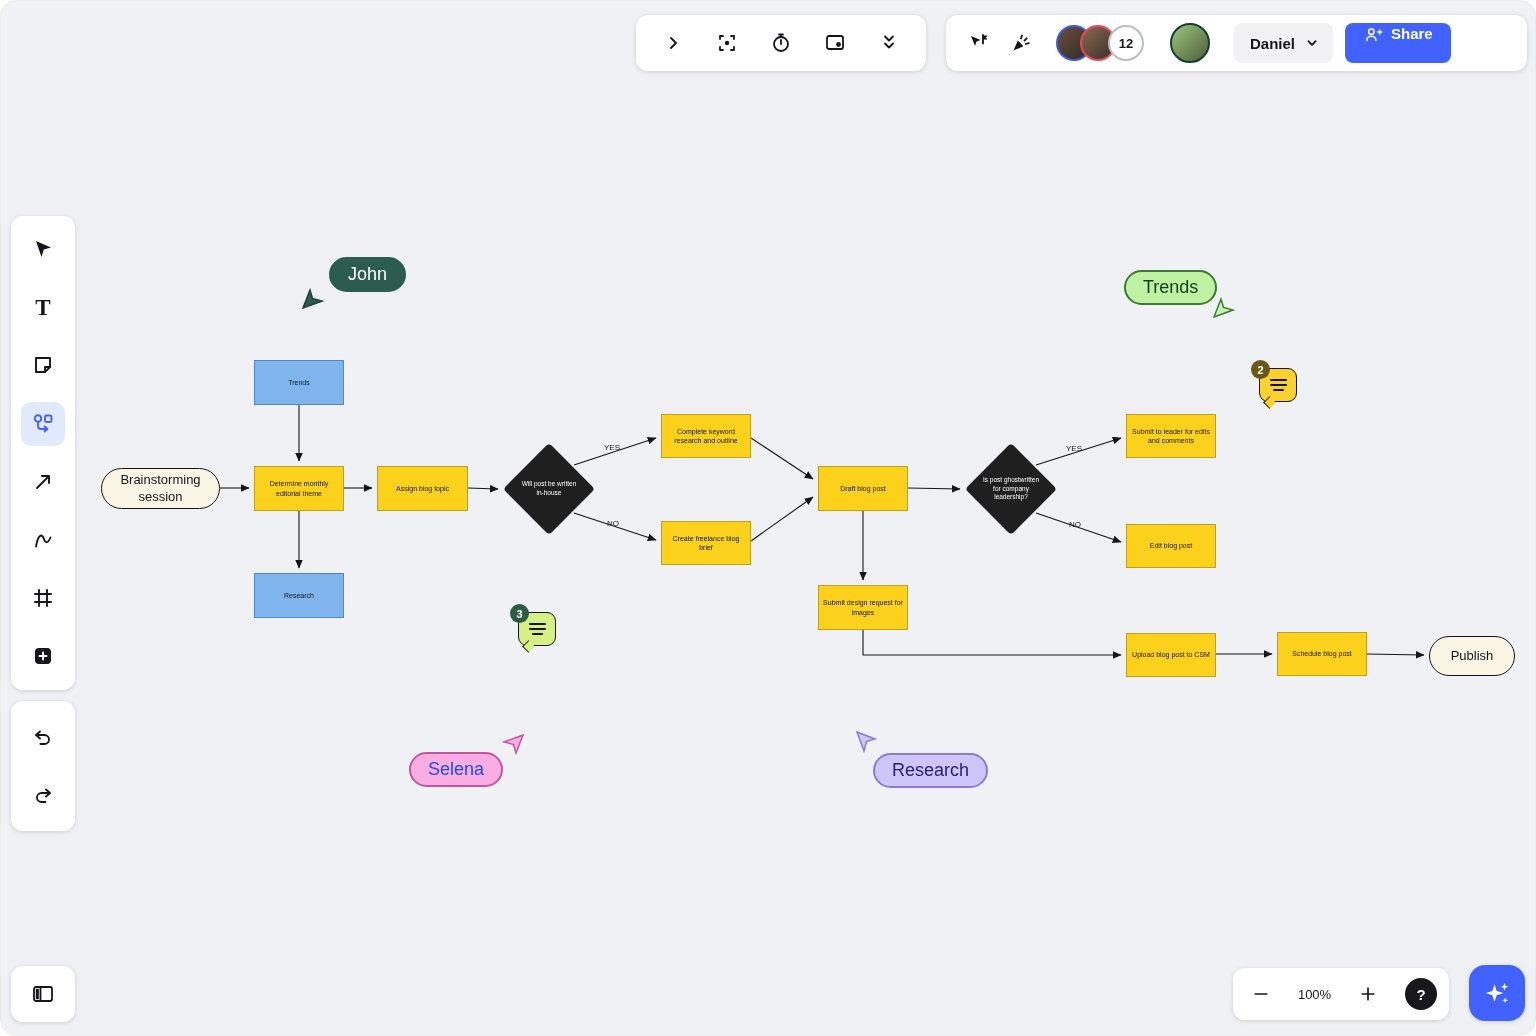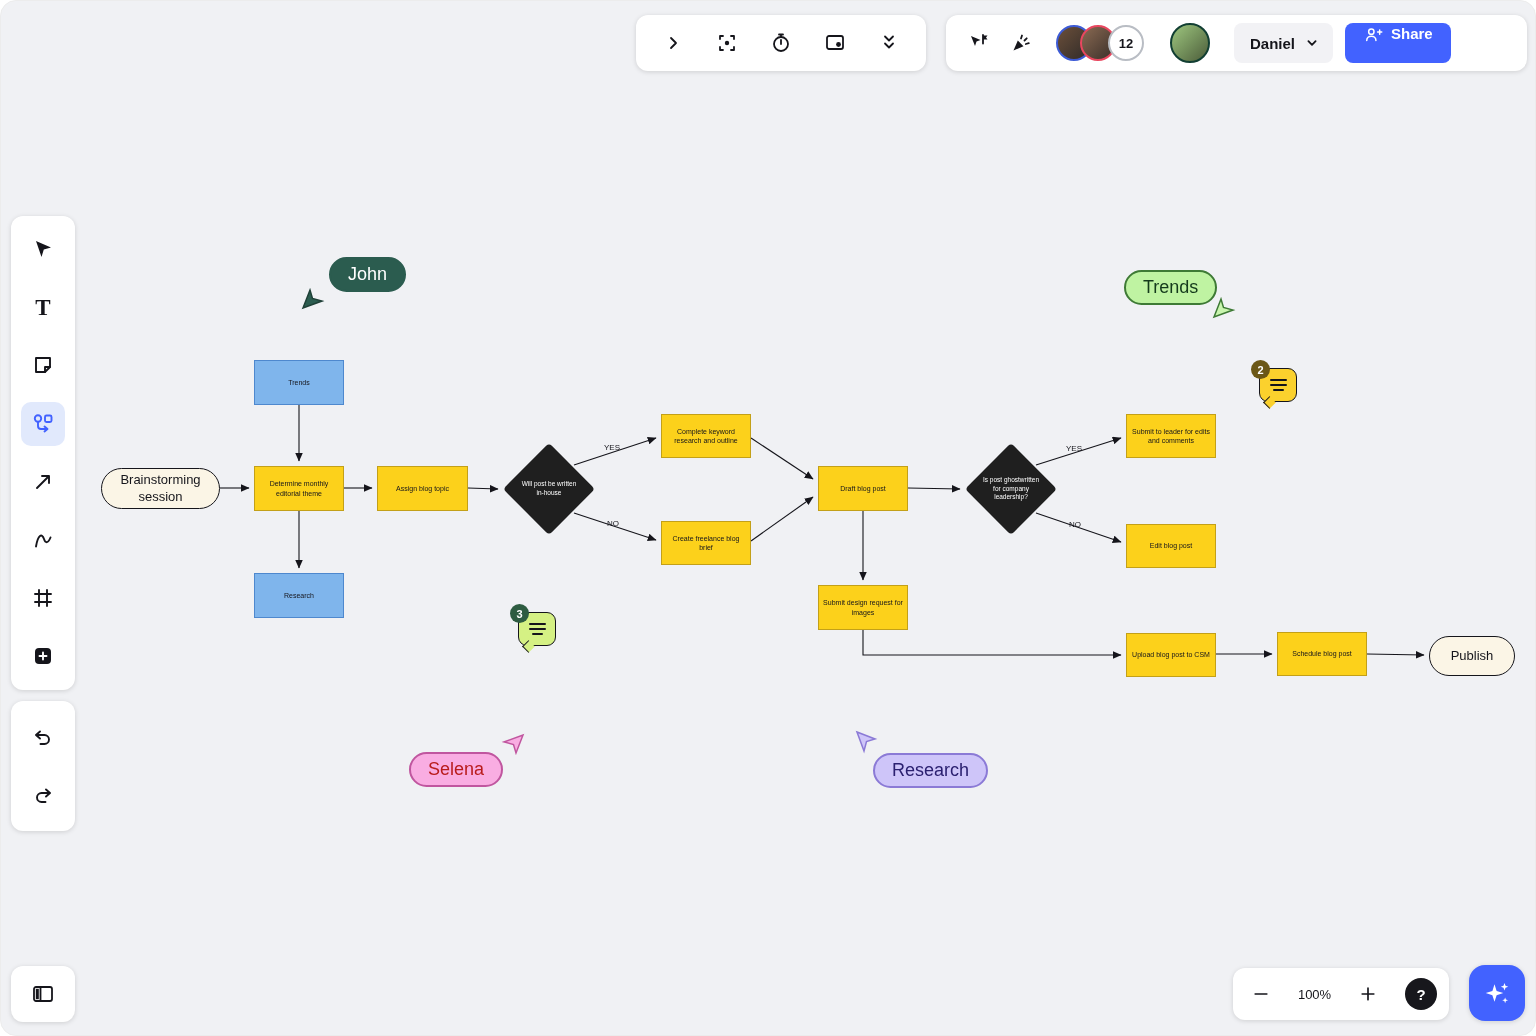--- a/index.html
+++ b/index.html
@@ -138,21 +138,21 @@
       </div>
     <div id="overlay-layer">
         <div class="name-pill" style="left: 328px; top: 256px; background: rgb(43, 92, 79); color: rgb(255, 255, 255); border-color: rgb(43, 92, 79);">John</div>
         <svg class="cursor-svg" width="24" height="24" viewBox="0 0 24 24" style="left: 300px; top: 286px; transform: rotate(-90deg);">
           <path d="M3 2 L21 9 L12.5 11.5 L10 21 Z" fill="#2B5C4F" stroke="#1F4037" stroke-width="1.5"></path>
         </svg>
         <div class="name-pill" style="left: 1123px; top: 269px; background: rgb(191, 243, 162); color: rgb(20, 58, 28); border-color: rgb(62, 122, 53);">Trends</div>
         <svg class="cursor-svg" width="24" height="24" viewBox="0 0 24 24" style="left: 1211px; top: 295px; transform: rotate(-90deg);">
           <path d="M3 2 L21 9 L12.5 11.5 L10 21 Z" fill="#C9F5AE" stroke="#3E7A35" stroke-width="1.5"></path>
         </svg>
-        <div class="name-pill" style="left: 408px; top: 751px; background: rgb(249, 173, 226); color: #b91c1c; border-color: rgb(192, 86, 159);">Selena</div>
+        <div class="name-pill" style="left: 408px; top: 751px; background: rgb(249, 173, 226); color: #1d4ed8; border-color: rgb(192, 86, 159);">Selena</div>
         <svg class="cursor-svg" width="24" height="24" viewBox="0 0 24 24" style="left: 500px; top: 731px; transform: rotate(90deg);">
           <path d="M3 2 L21 9 L12.5 11.5 L10 21 Z" fill="#F9ADE2" stroke="#C0569F" stroke-width="1.5"></path>
         </svg>
         <div class="name-pill" style="left: 872px; top: 752px; background: rgb(206, 197, 249); color: rgb(43, 32, 112); border-color: rgb(139, 122, 214);">Research</div>
         <svg class="cursor-svg" width="24" height="24" viewBox="0 0 24 24" style="left: 853px; top: 729px; transform: rotate(0deg);">
           <path d="M3 2 L21 9 L12.5 11.5 L10 21 Z" fill="#CEC5F9" stroke="#8B7AD6" stroke-width="1.5"></path>
         </svg>
         <div class="comment" style="left: 1258px; top: 367px;">
           <div class="comment-bubble" style="background: rgb(251, 209, 45);">
             <div class="cl"></div>

